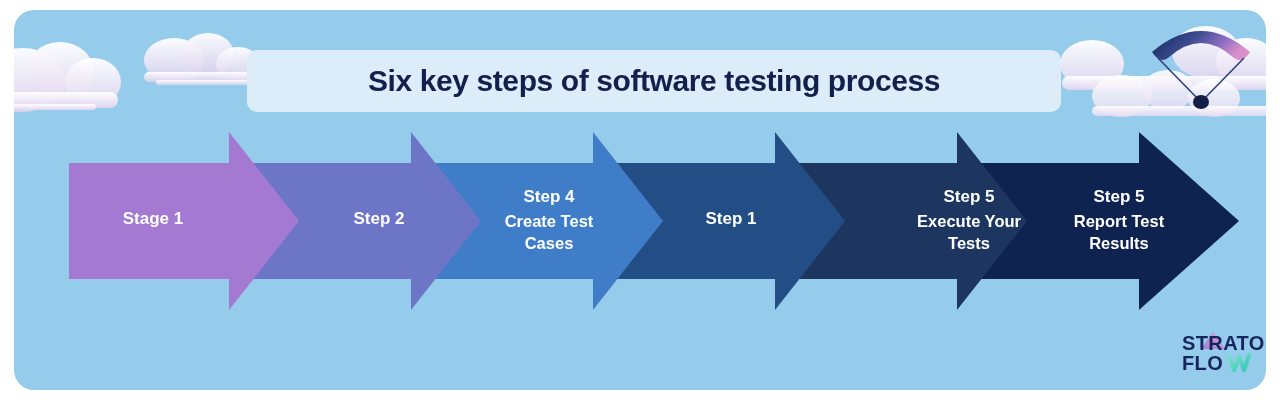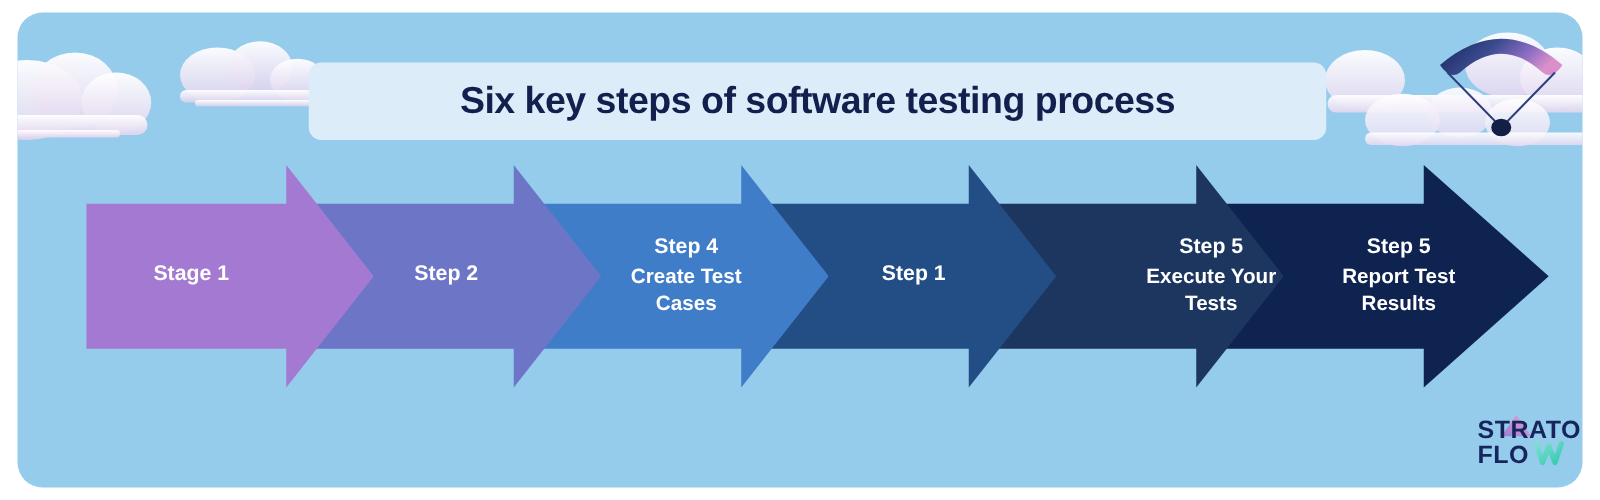--- a/index.html
+++ b/index.html
@@ -186,21 +186,21 @@
       </div>
       <div class="chevron-label" style="left:55px; width:168px; z-index:16;">
         <div class="step-title">Stage 1</div>
       </div>
 
       <div class="chevron" style="left:237px; width:230px; z-index:5;">
         <svg viewBox="0 0 230 186" preserveAspectRatio="none">
           <path d="M0,35 L160,35 L160,4 L230,93 L160,182 L160,151 L0,151 Z" fill="#6d76c6"></path>
         </svg>
       </div>
-      <div class="chevron-label" style="left:273px; width:140px; z-index:15;">
+      <div class="chevron-label" style="left:295px; width:140px; z-index:15;">
         <div class="step-title">Step 2</div>
       </div>
 
       <div class="chevron" style="left:419px; width:230px; z-index:4;">
         <svg viewBox="0 0 230 186" preserveAspectRatio="none">
           <path d="M0,35 L160,35 L160,4 L230,93 L160,182 L160,151 L0,151 Z" fill="#3f7dc8"></path>
         </svg>
       </div>
       <div class="chevron-label" style="left:465px; width:140px; z-index:14;">
         <div class="step-title">Step 4</div>

